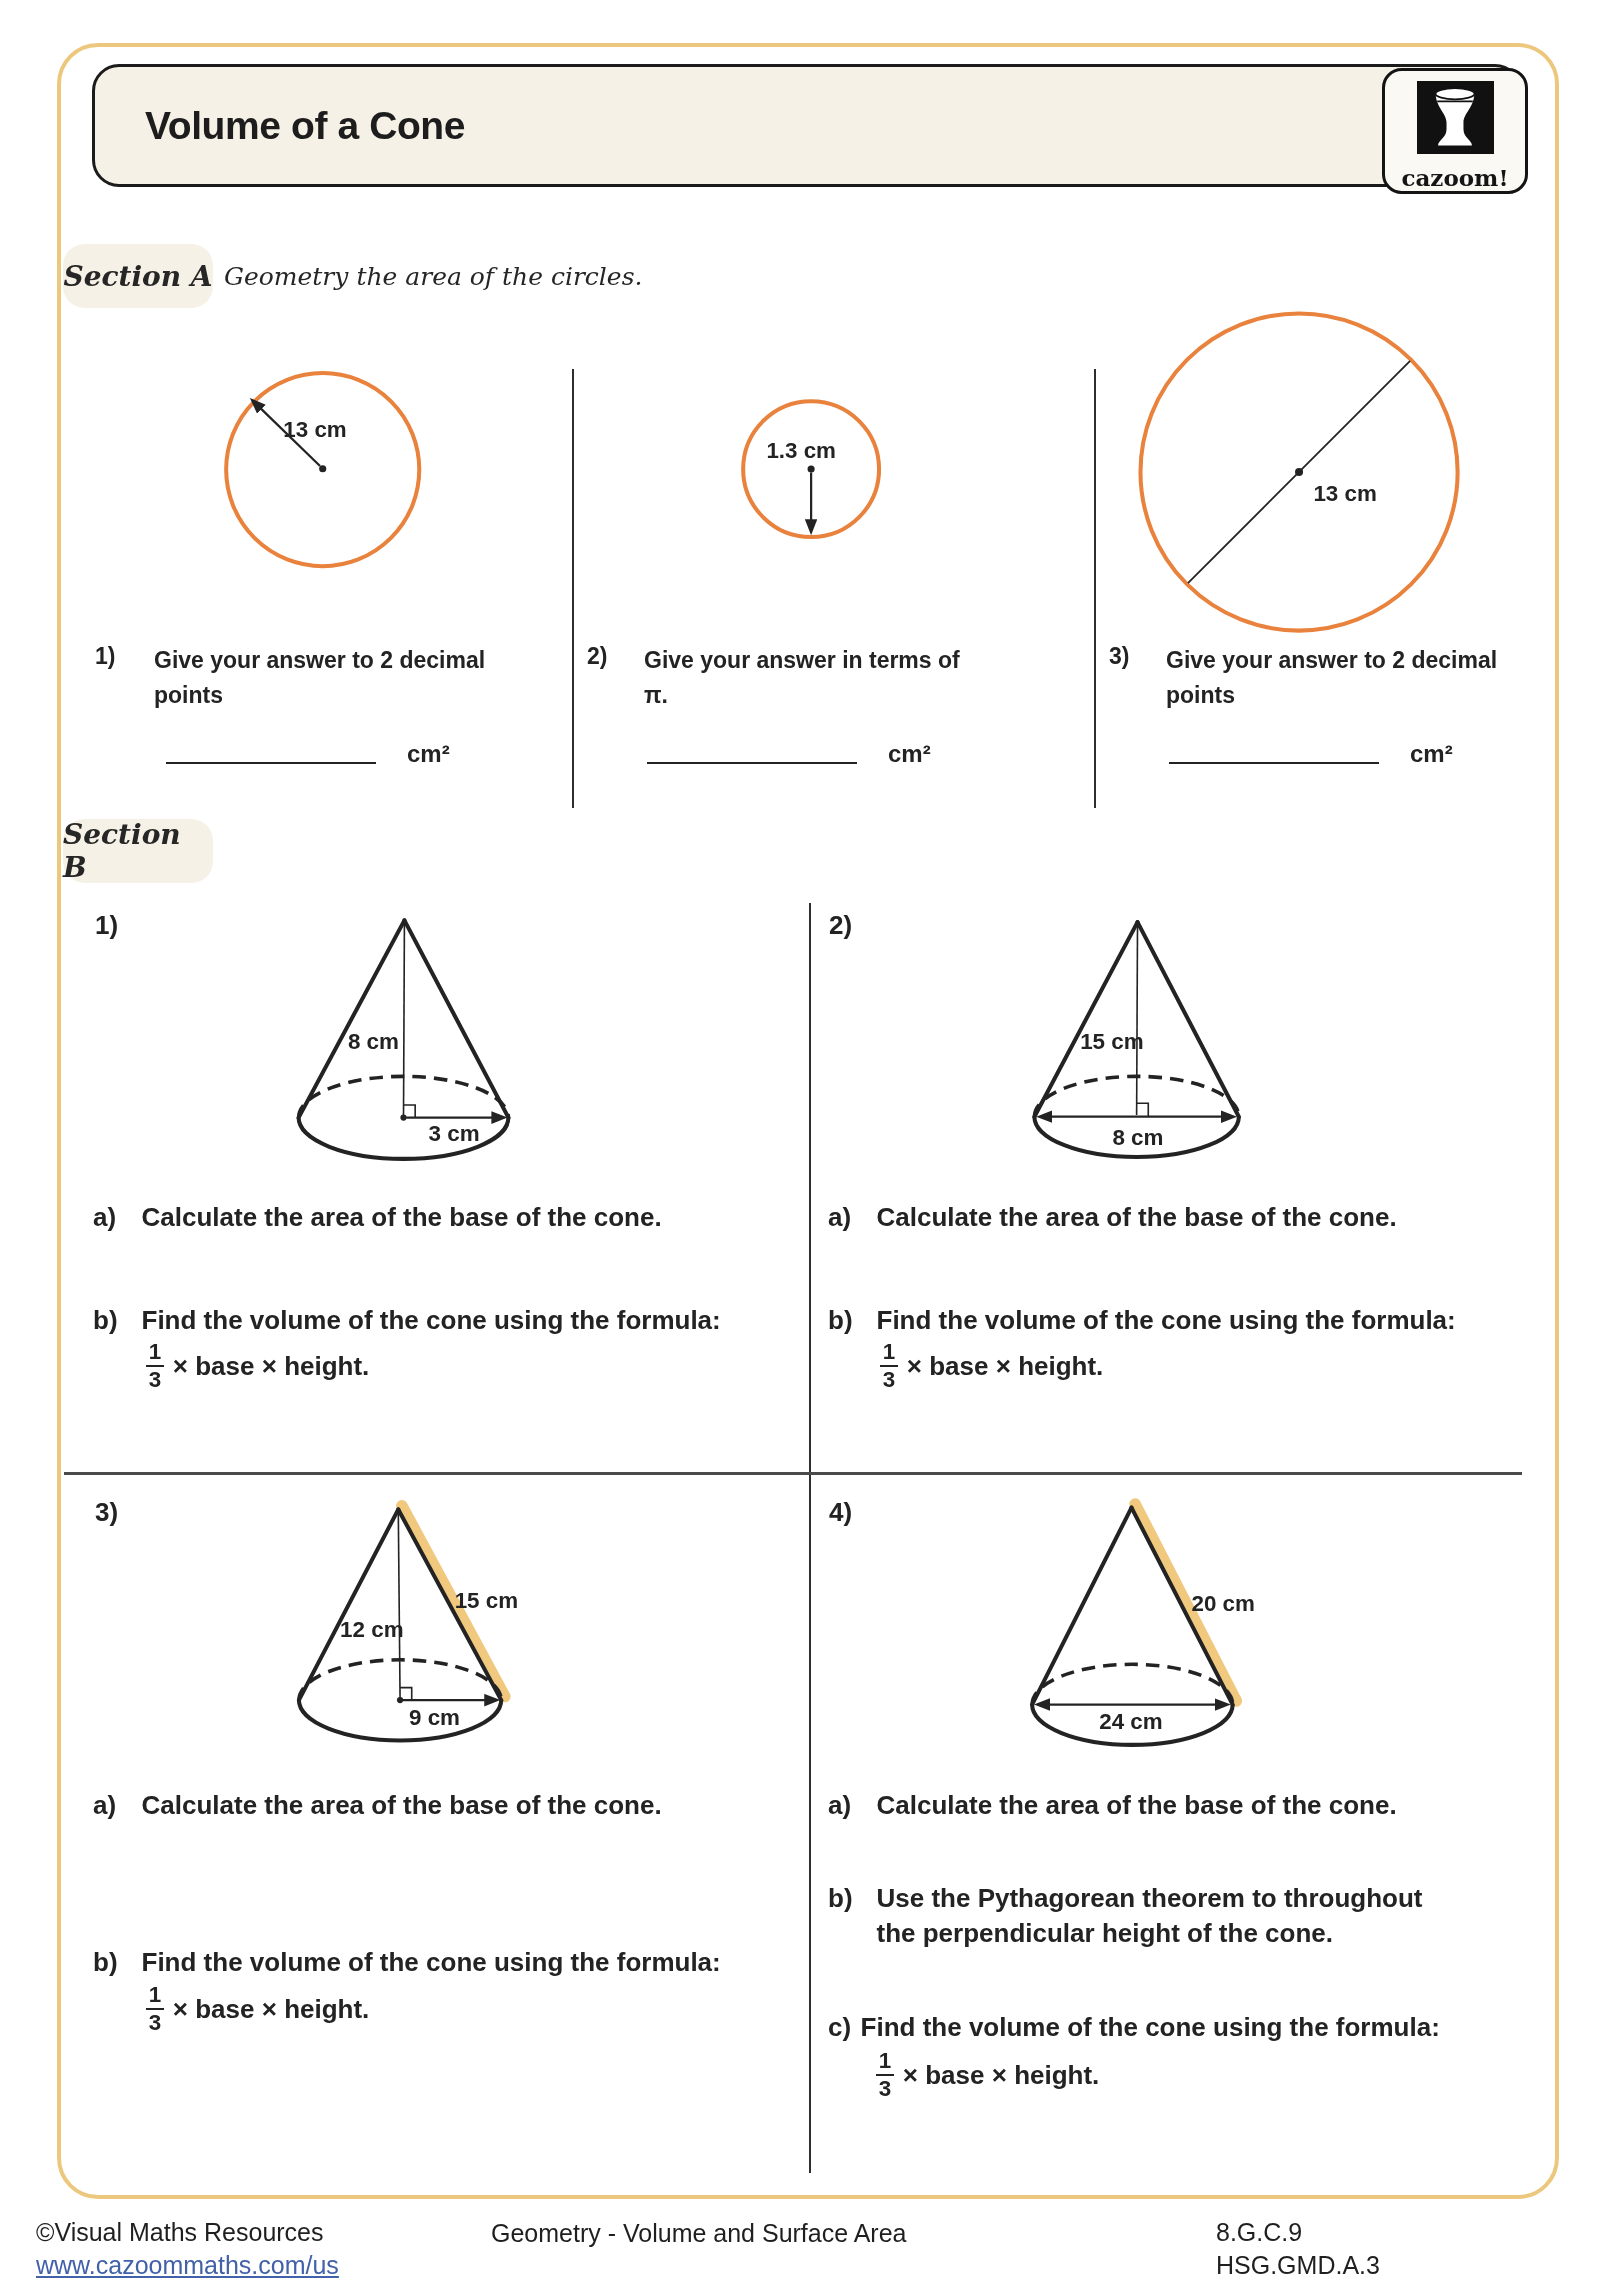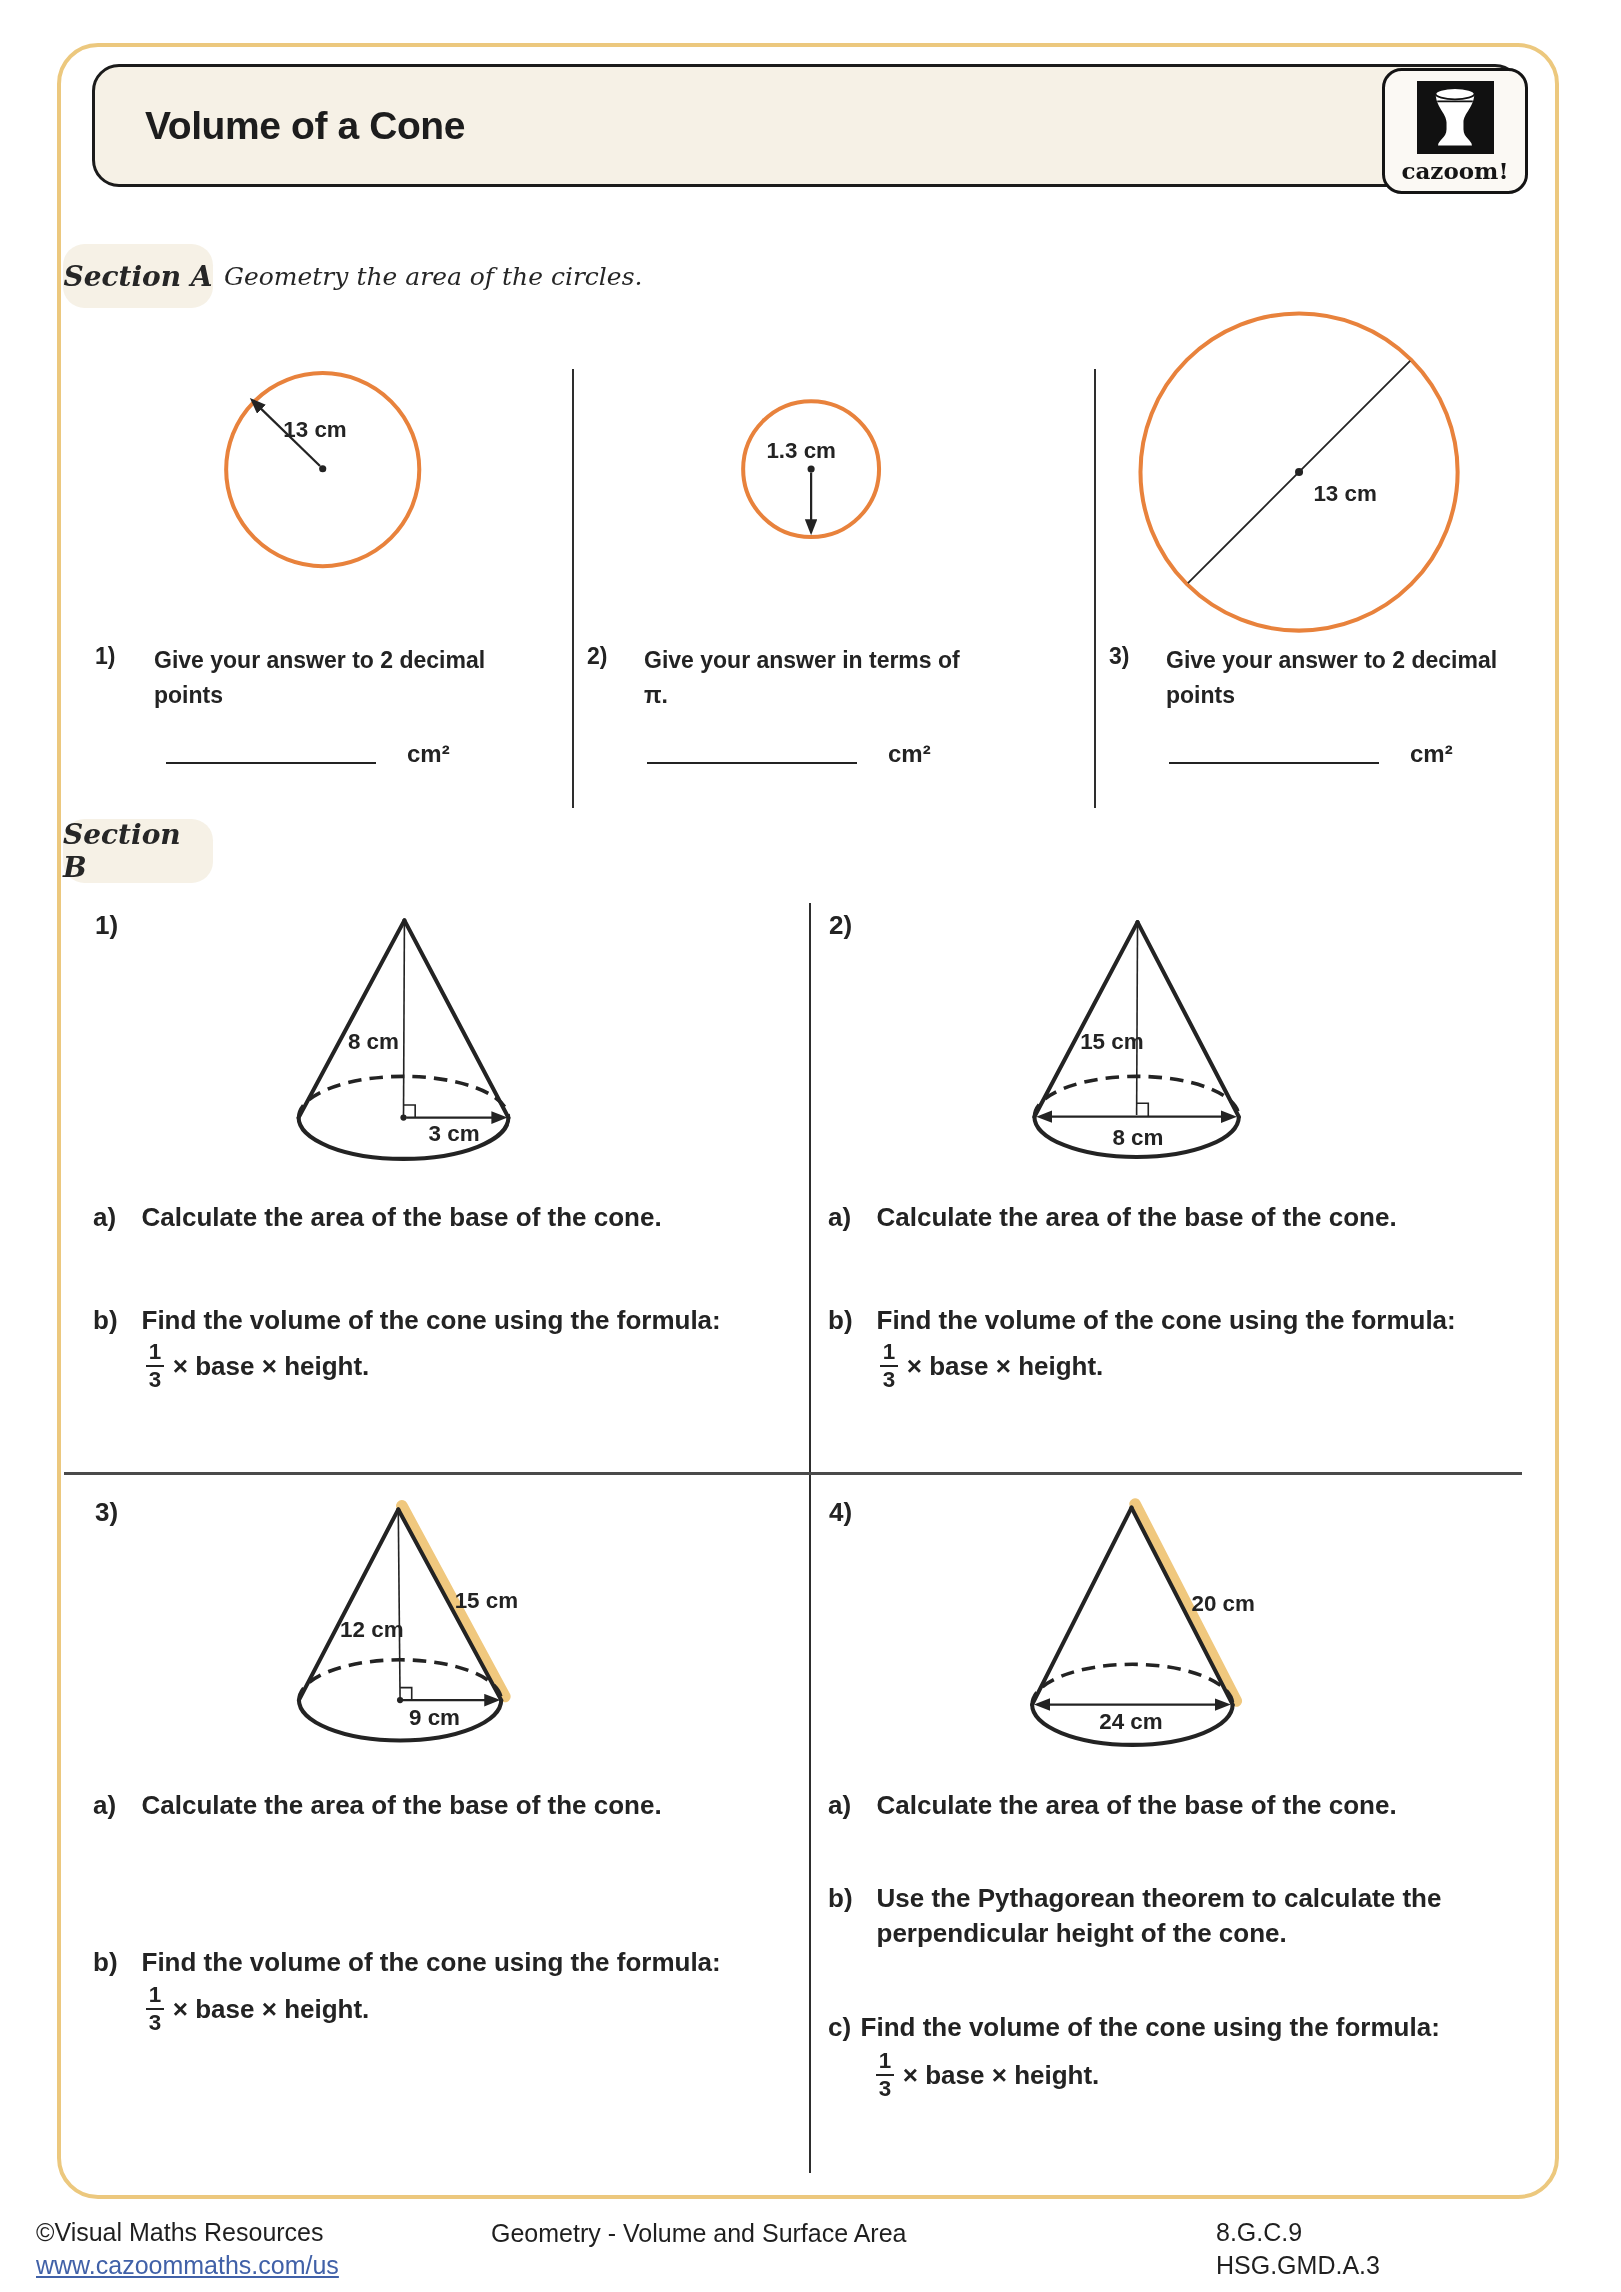--- a/index.html
+++ b/index.html
@@ -6,21 +6,21 @@
   body{width:1622px;height:2293px;font-family:"Liberation Sans",sans-serif;color:#232323;}
   .page{position:relative;width:1622px;height:2293px;overflow:hidden;background:#fff;}
   .gold-border{position:absolute;left:57px;top:43px;width:1494px;height:2148px;
     border:4.5px solid var(--gold-border,#ecc87e);border-radius:41px;}
   .titlebox{position:absolute;left:92px;top:64px;width:1430px;height:123px;background:var(--cream,#f6f1e6);
     border:3.1px solid #1b1b1b;border-radius:27px;display:flex;align-items:center;padding-left:50px;box-sizing:border-box;}
   .title{font-size:39px;font-weight:bold;letter-spacing:-0.4px;color:#1d1d1d;}
   .logobox{position:absolute;left:1382px;top:68px;width:146px;height:126px;background:#fbf9f4;
     border:3.1px solid #141414;border-radius:19.7px;box-sizing:border-box;display:flex;flex-direction:column;align-items:center;z-index:5;}
   .logo-square{margin-top:9.9px;width:77px;height:73px;background:#111;display:flex;align-items:center;justify-content:center;}
-  .logo-text{font-family:"DejaVu Serif",serif;font-weight:bold;font-size:23px;margin-top:3px;color:#151515;}
+  .logo-text{font-family:"DejaVu Serif",serif;font-weight:bold;font-size:23px;margin-top:10px;color:#151515;}
   .tab{position:absolute;left:63px;width:150px;height:64px;background:var(--cream,#f6f1e6);border-radius:21.5px;
     display:flex;align-items:center;justify-content:center;font-family:"DejaVu Serif",serif;
     font-style:italic;font-weight:bold;font-size:28px;color:#262626;}
   .instruction{position:absolute;font-family:"DejaVu Serif",serif;font-style:italic;font-size:25px;color:#262626;}
   .divider-v{position:absolute;width:1.8px;background:#2e2e2e;}
   .divider-h{position:absolute;height:2.7px;background:#4a4a4a;}
   .qnum{position:absolute;font-weight:bold;font-size:23px;}
   .qtext{position:absolute;font-weight:bold;font-size:23px;line-height:1.5;}
   .bnum{position:absolute;font-weight:bold;font-size:26px;}
   .part{position:absolute;display:flex;gap:12.5px;font-weight:bold;font-size:26px;line-height:1.35;}
@@ -242,21 +242,21 @@
     <span>× base × height.</span>
   </div>
 
   
   <div class="part" style="left:828px;top:1788px;width:681px;">
     <span class="letter">a)</span>
     <span>Calculate the area of the base of the cone.</span>
   </div>
   <div class="part" style="left:828px;top:1881px;width:639px;">
     <span class="letter">b)</span>
-    <span style="max-width:591px;">Use the Pythagorean theorem to calculate the perpendicular height of the cone.</span>
+    <span style="max-width:591px;">Use the Pythagorean theorem to throughout the perpendicular height of the cone.</span>
   </div>
   <div class="part part-tight" style="left:828px;top:2010px;width:681px;">
     <span class="letter">c)</span>
     <span>Find the volume of the cone using the formula:</span>
   </div>
   <div class="formula" style="left:876px;top:2049px;">
     <span class="frac">
       <span>1</span>
       <span class="den">3</span>
     </span>

